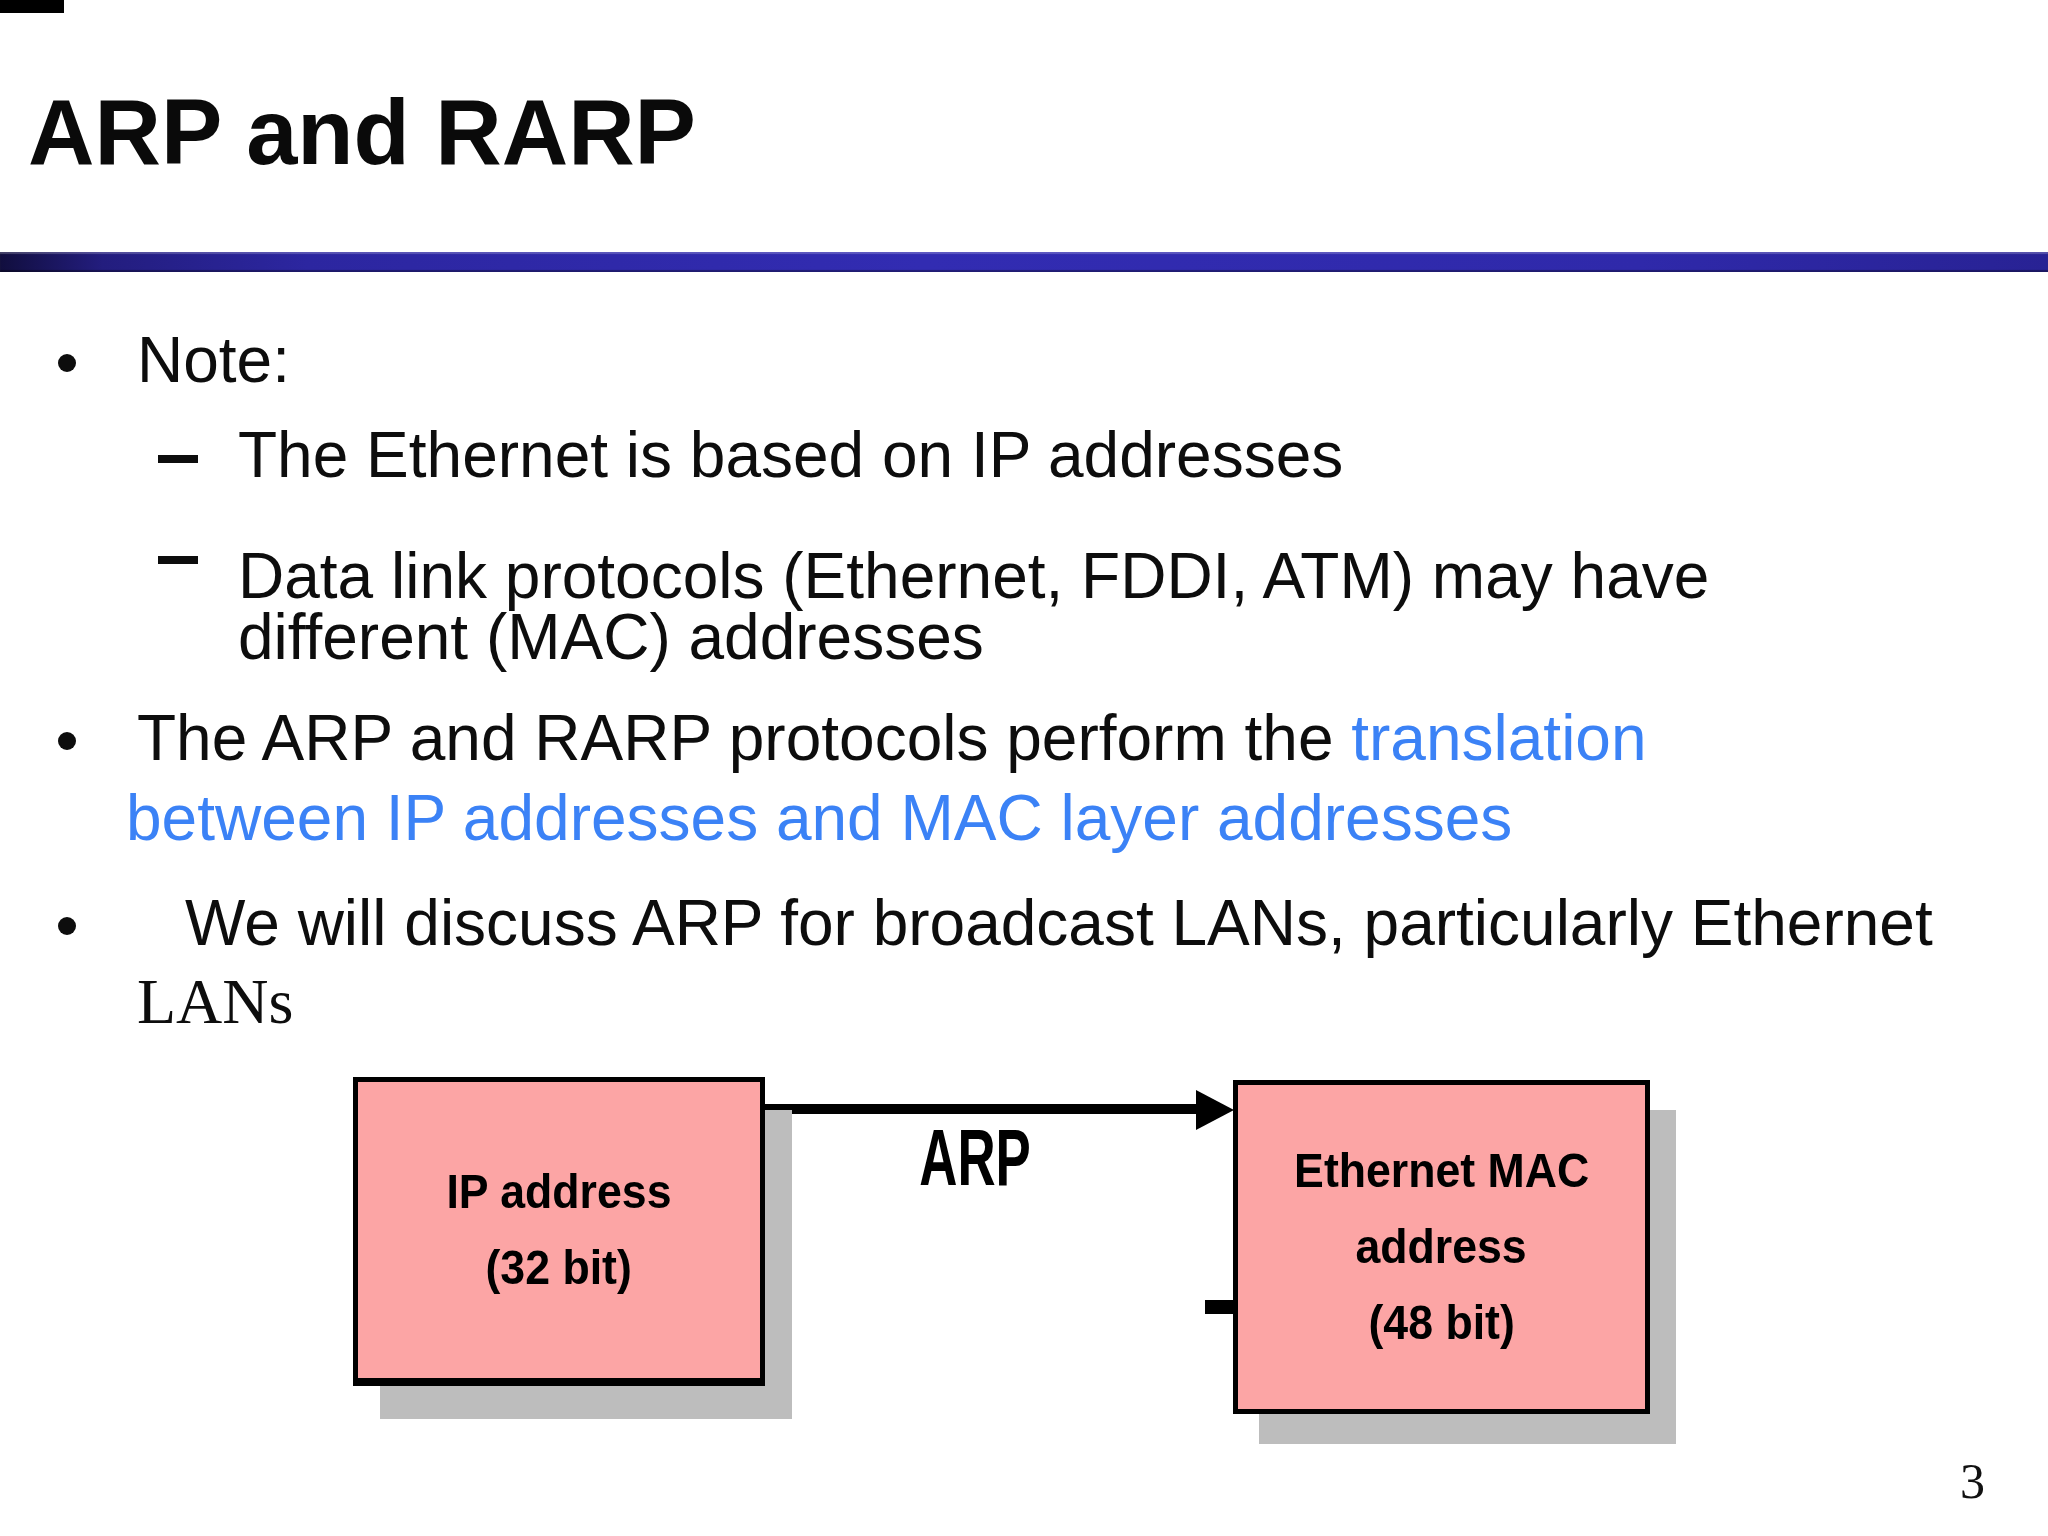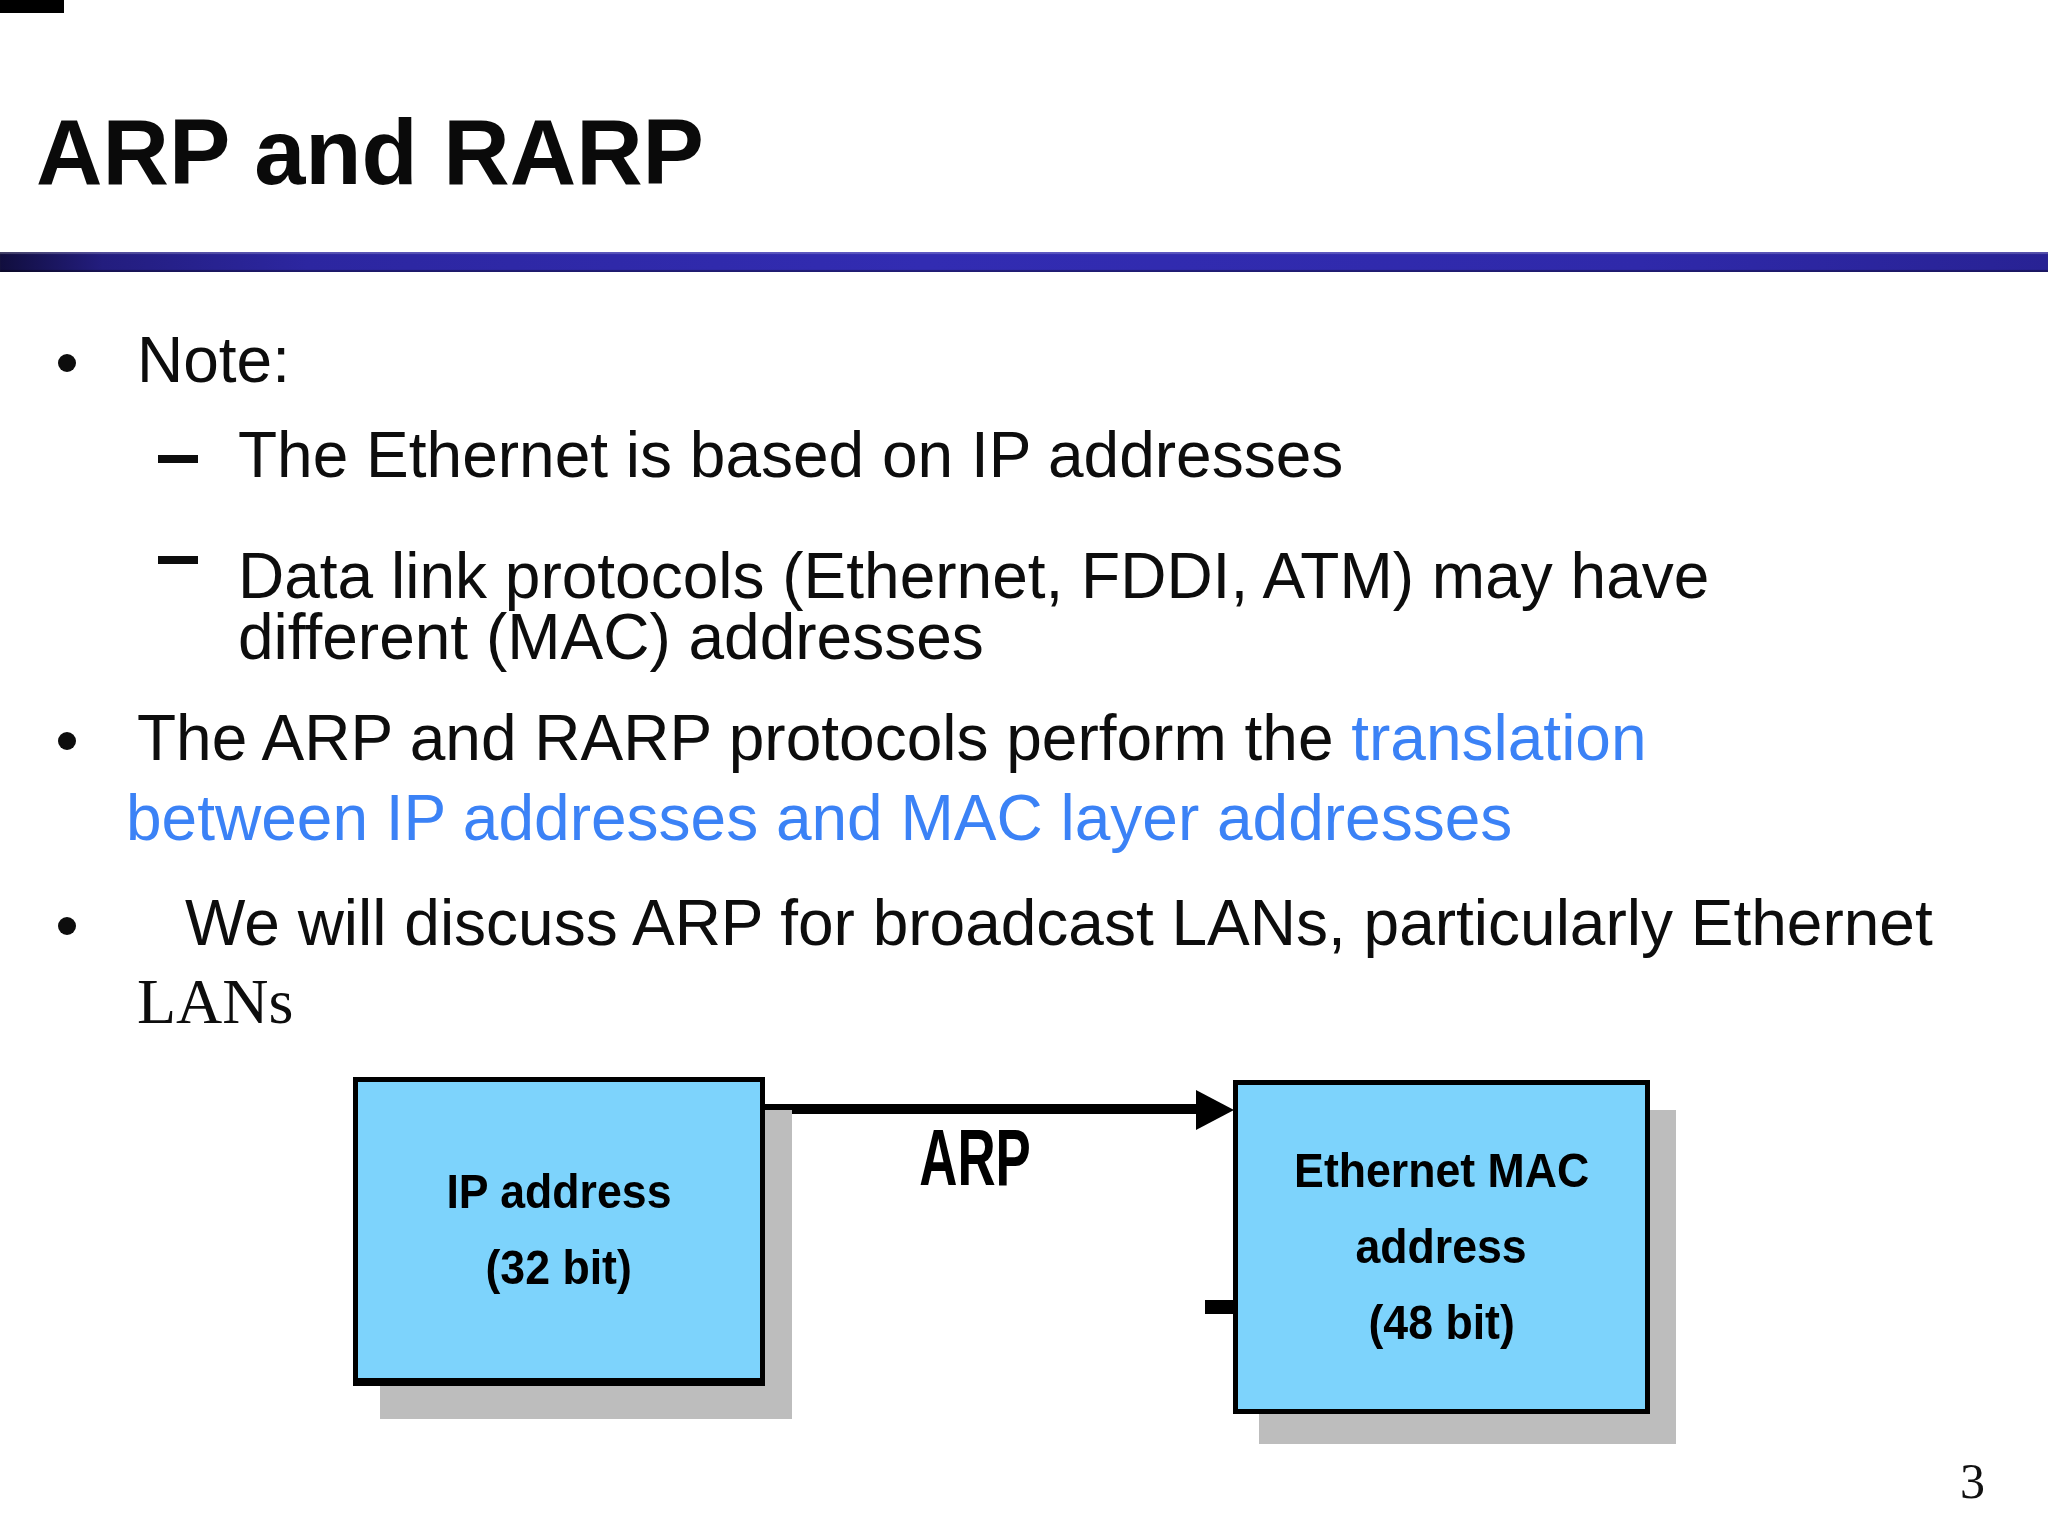--- a/index.html
+++ b/index.html
@@ -18,27 +18,26 @@
   .abs { position: absolute; }
 
   
   .corner-artifact {
     left: 0; top: 0; width: 64px; height: 13px;
     background: #000;
   }
 
   
   .slide-title {
-    left: 36px; top: 82px;
+    left: 28px; top: 82px;
     font-size: 92px;
     font-weight: bold;
     line-height: 1.1;
     color: #0a0a0a;
     white-space: nowrap;
-    margin-top: 20px;
   }
 
   
   .divider-rule {
     left: 0; top: 252px;
     width: 2048px; height: 20px;
     background: linear-gradient(90deg,
       #110e3e 0%, #231d7e 5%, #2c26a0 15%,
       #322cb2 45%, #2f29aa 80%, #282294 100%);
     box-shadow: inset 0 2px 1px rgba(255,255,255,0.22),
@@ -62,21 +61,21 @@
   }
   .sub-dash {
     position: absolute;
     width: 40px; height: 8px;
     background: #0d0d0d;
   }
 
   
   .diag-box {
     position: absolute;
-    background: #7dd3fc;
+    background: #fca5a5;
     border: 5px solid #000;
     display: flex;
     flex-direction: column;
     align-items: center;
     justify-content: center;
     text-align: center;
   }
   .diag-box .lbl {
     font-size: 48px;
     font-weight: bold;

